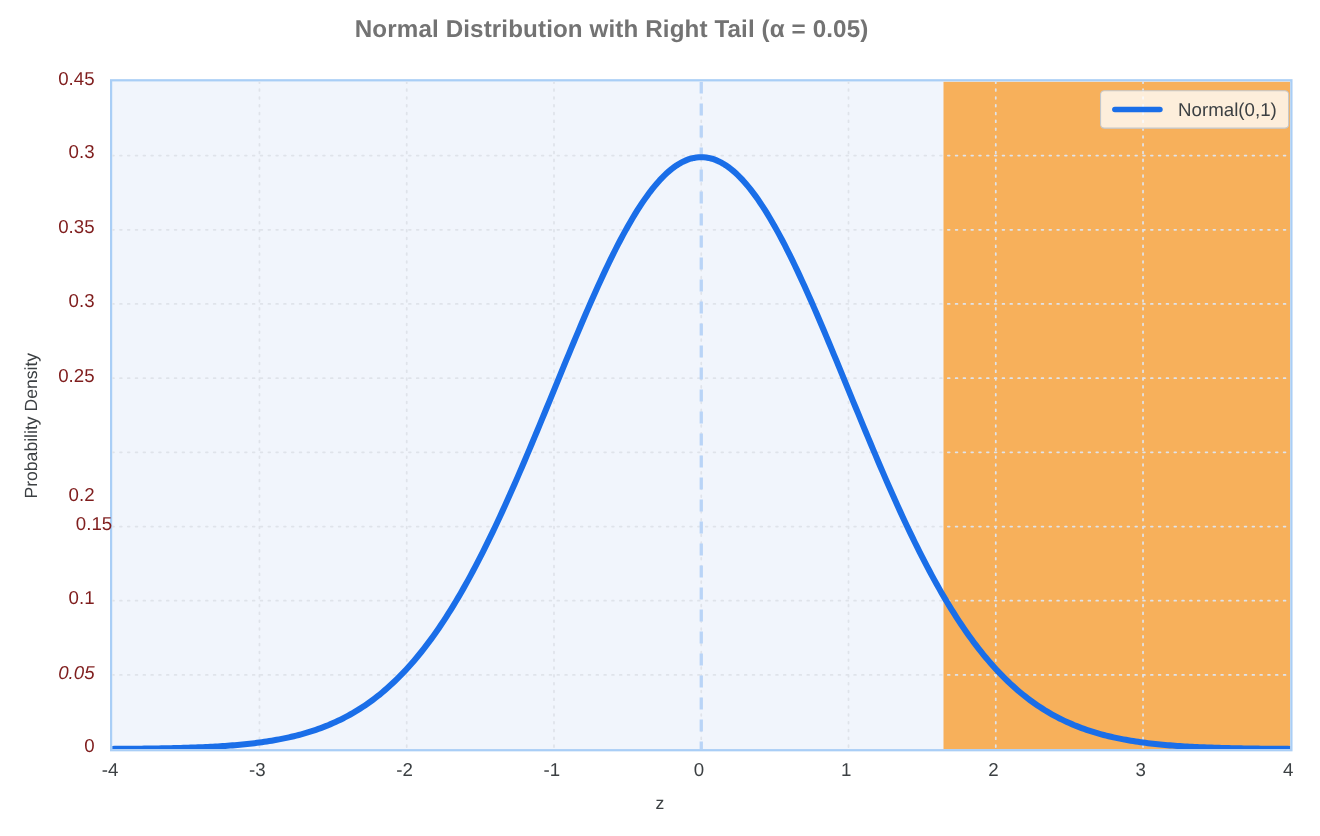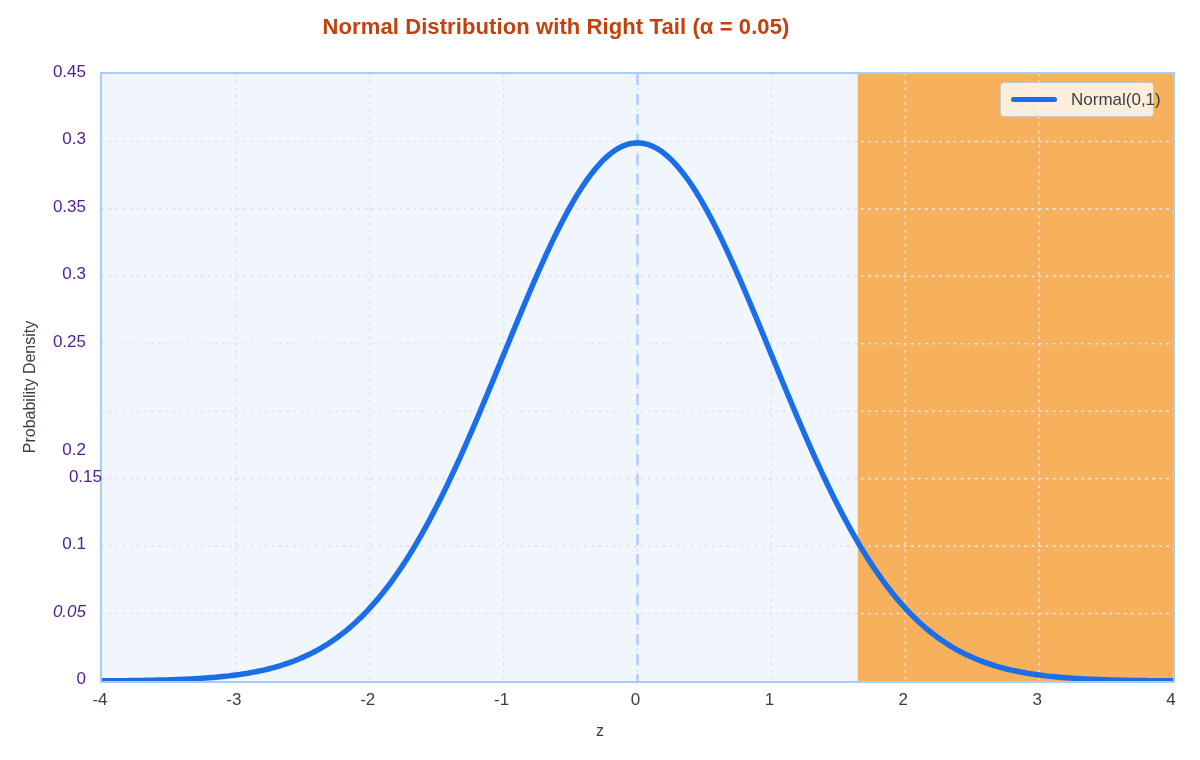--- a/index.html
+++ b/index.html
@@ -22,21 +22,21 @@
   }
   
   #chart-title {
     position: absolute;
     left: 0;
     top: 14px;
     width: 1112px;
     text-align: center;
     font-size: 22px;
     font-weight: bold;
-    color: #c2410c;
+    color: #737373;
     letter-spacing: 0.1px;
     white-space: nowrap;
   }
   
   #plot-area {
     position: absolute;
     left: 100px;
     top: 72px;
     width: 1075px;
     height: 611px;
@@ -49,21 +49,21 @@
     position: absolute;
     left: 0;
     top: 0;
     display: block;
   }
   .ytick-lbl {
     position: absolute;
     width: 86px;
     text-align: right;
     font-size: 17px;
-    color: #4c1d95;
+    color: #7f1d1d;
     transform: translateY(-50%);
     white-space: nowrap;
   }
   .xtick-lbl {
     position: absolute;
     top: 690px;
     font-size: 17px;
     color: #3c4043;
     transform: translateX(-50%);
     white-space: nowrap;
@@ -87,21 +87,21 @@
     font-size: 16px;
     color: #3c4043;
     transform: rotate(-90deg);
     transform-origin: center center;
   }
   
   #legend {
     position: absolute;
     left: 1000px;
     top: 82px;
-    width: 154px;
+    width: 172px;
     height: 35px;
     background: rgba(255,255,255,0.78);
     border: 1px solid #c3c7cb;
     border-radius: 4px;
     box-sizing: border-box;
     display: flex;
     align-items: center;
     padding: 0 10px;
   }
   #legend-swatch {

